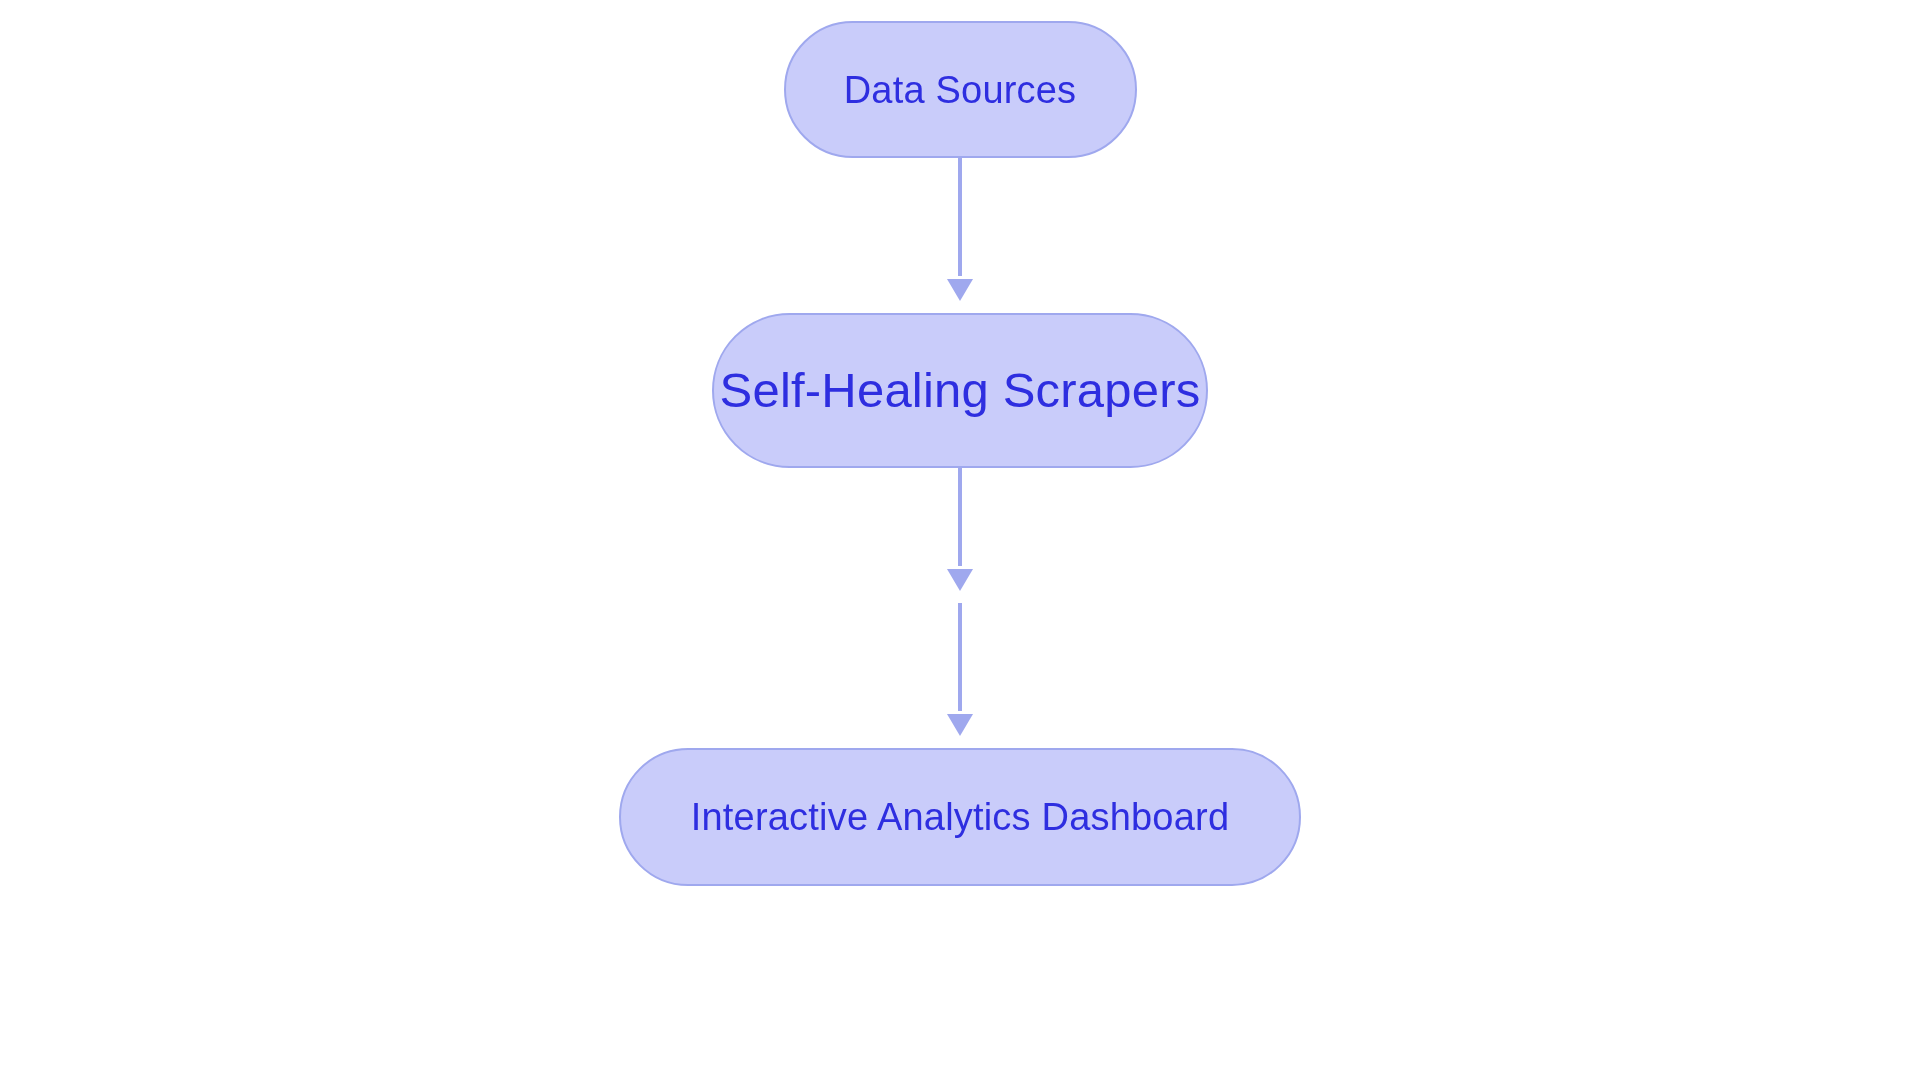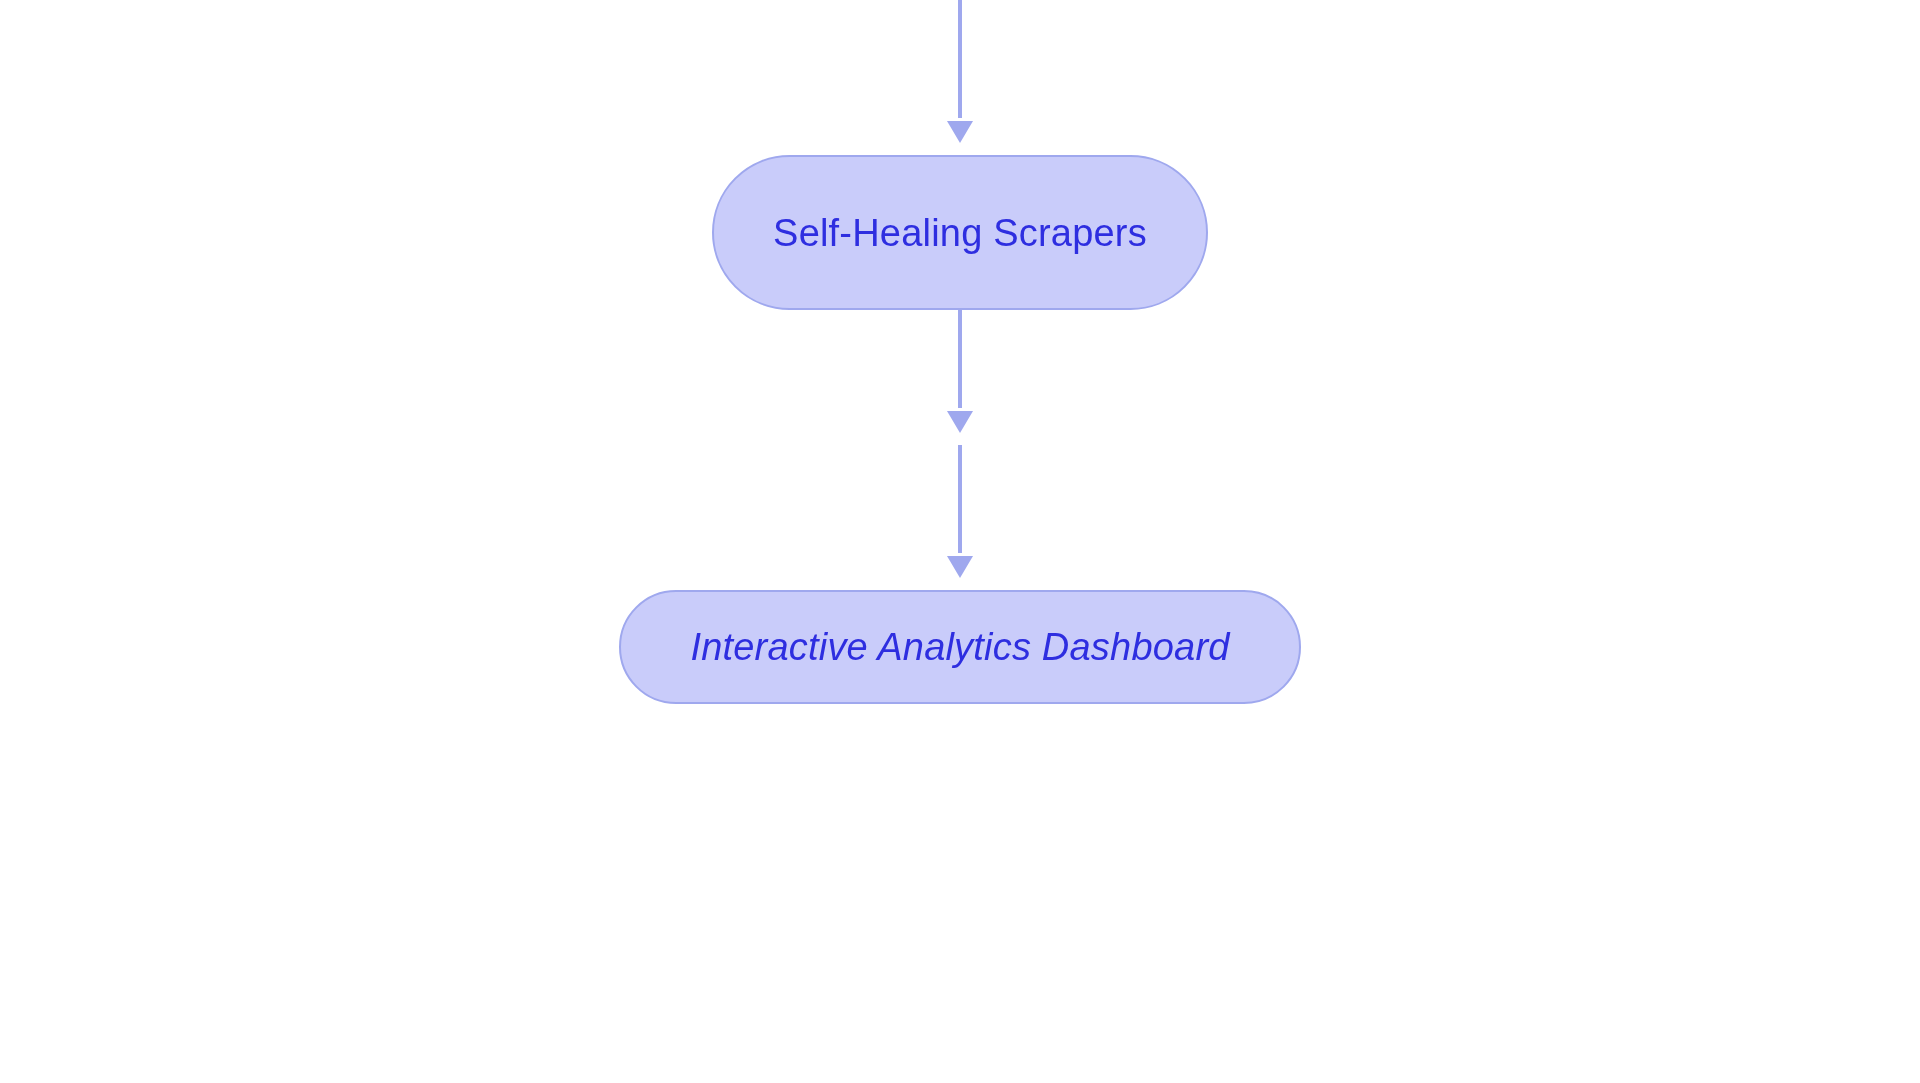--- a/index.html
+++ b/index.html
@@ -49,23 +49,23 @@
     user-select: none;
   }
 
   .node-label {
     color: #2e2ee0;
     line-height: 1;
   }
 
   
   .node-0 { width: 353px; height: 137px; margin-top: 21px;  font-size: 38px; }
-  .node-1 { width: 496px; height: 155px; font-size: 38px; }
+  .node-1 { width: 496px; height: 155px; font-size: 49px; }
   .node-2 { width: 570px; height: 155px; font-size: 38px; }
-  .node-3 { width: 682px; height: 114px; font-size: 38px; font-style: italic; }
+  .node-3 { width: 682px; height: 138px; font-size: 38px; }
 
   .connector {
     position: relative;
     width: 40px;
     display: flex;
     justify-content: center;
   }
   .connector-0 { height: 155px; }
   .connector-1 { height: 135px; }
   .connector-2 { height: 145px; }
@@ -93,20 +93,23 @@
     border-right: 13px solid transparent;
     border-top: 22px solid #9fa8ee;
   }
 </style>
 </head>
 <body>
 
 <div id="flowchart-canvas">
   <div class="flow-column">
 
+    <div class="node node-0">
+      <span class="node-label">Data Sources</span>
+    </div>
 
     <div class="connector connector-0">
       <span class="connector-line"></span>
       <span class="connector-arrow"></span>
     </div>
 
     <div class="node node-1">
       <span class="node-label">Self-Healing Scrapers</span>
     </div>
 

